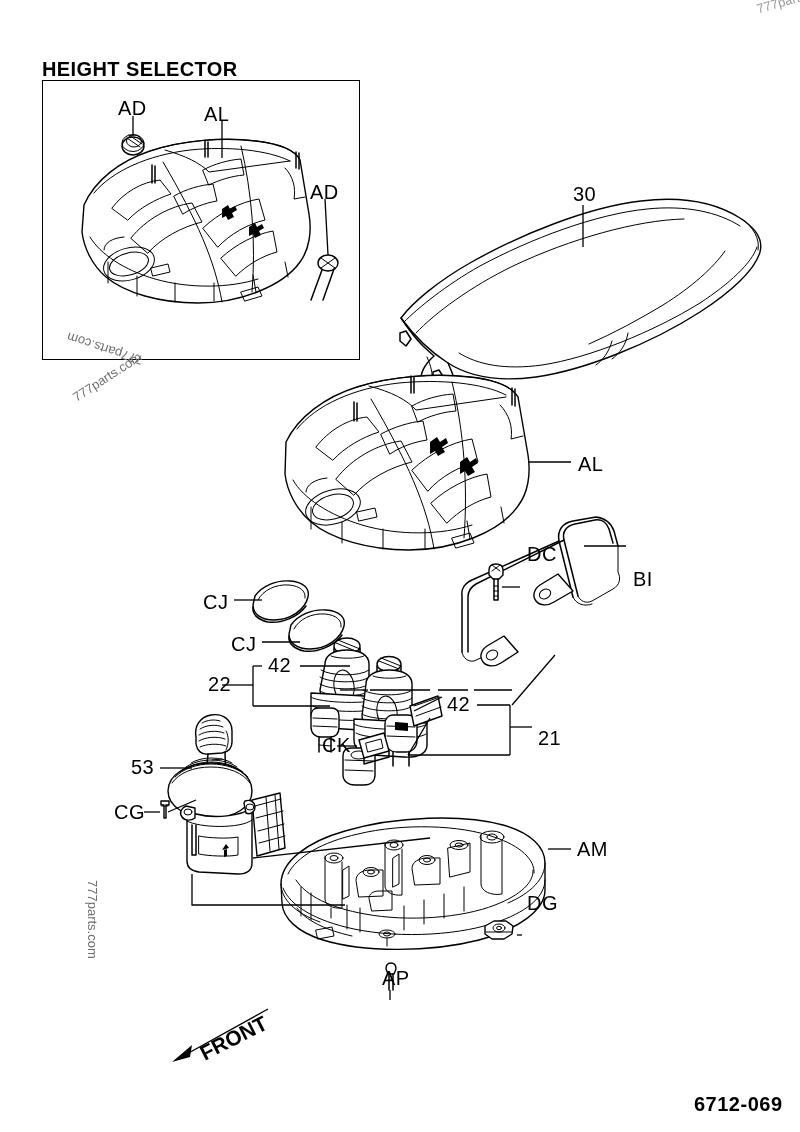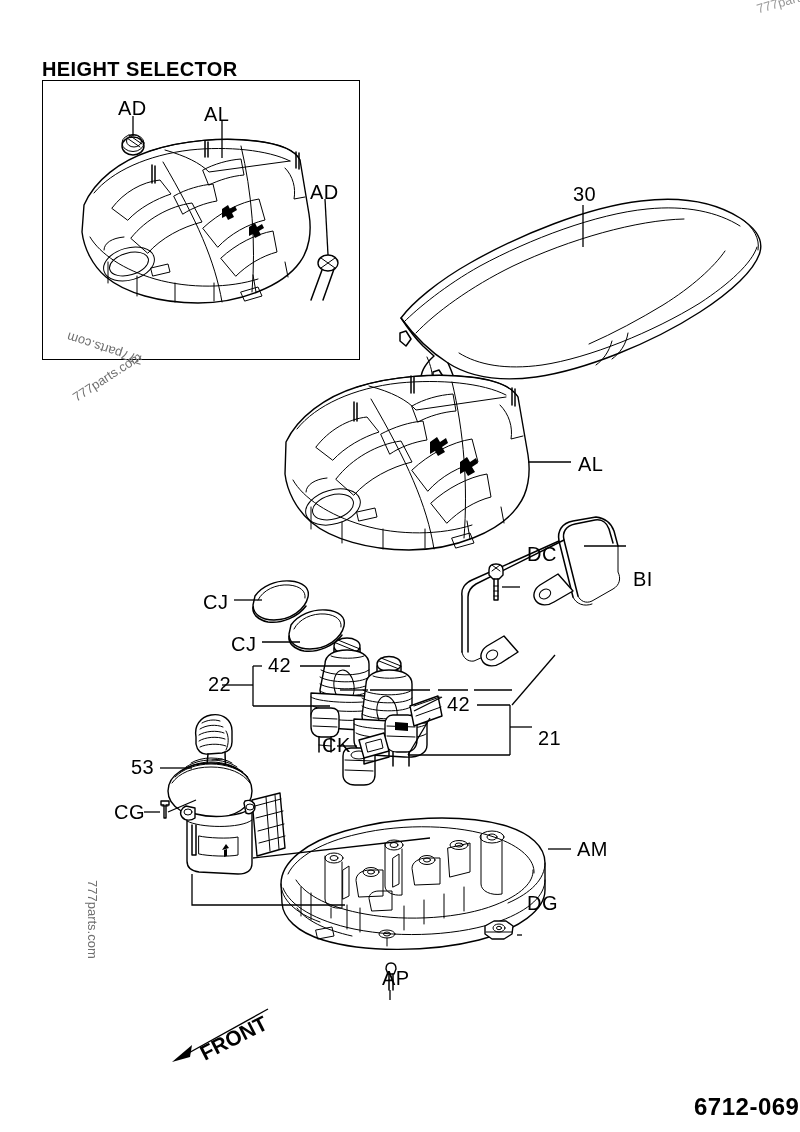--- a/index.html
+++ b/index.html
@@ -9,21 +9,21 @@
   #sheet{position:absolute;left:0;top:0;width:800px;height:1132px;}
 
   svg.art{position:absolute;left:0;top:0;width:800px;height:1132px;
           overflow:visible;pointer-events:none;}
 
   
   .lbl{position:absolute;font-weight:normal;font-size:20px;line-height:20px;
        letter-spacing:.5px;white-space:nowrap;}
   .title{position:absolute;font-weight:bold;font-size:20px;letter-spacing:.4px;
          white-space:nowrap;}
-  .partno{position:absolute;font-weight:bold;font-size:24px;letter-spacing:.5px;
+  .partno{position:absolute;font-weight:bold;font-size:20px;letter-spacing:.5px;
           white-space:nowrap;}
   .frontword{position:absolute;font-weight:bold;font-size:21px;white-space:nowrap;
              transform-origin:0 0;}
   .wm{position:absolute;color:#999;font-size:13px;white-space:nowrap;
       font-family:"Liberation Sans",sans-serif;transform-origin:0 0;}
   .wm.b{color:#6f6f6f;}
 
   
   .inset{position:absolute;border:1.5px solid #000;background:transparent;}
 </style>

